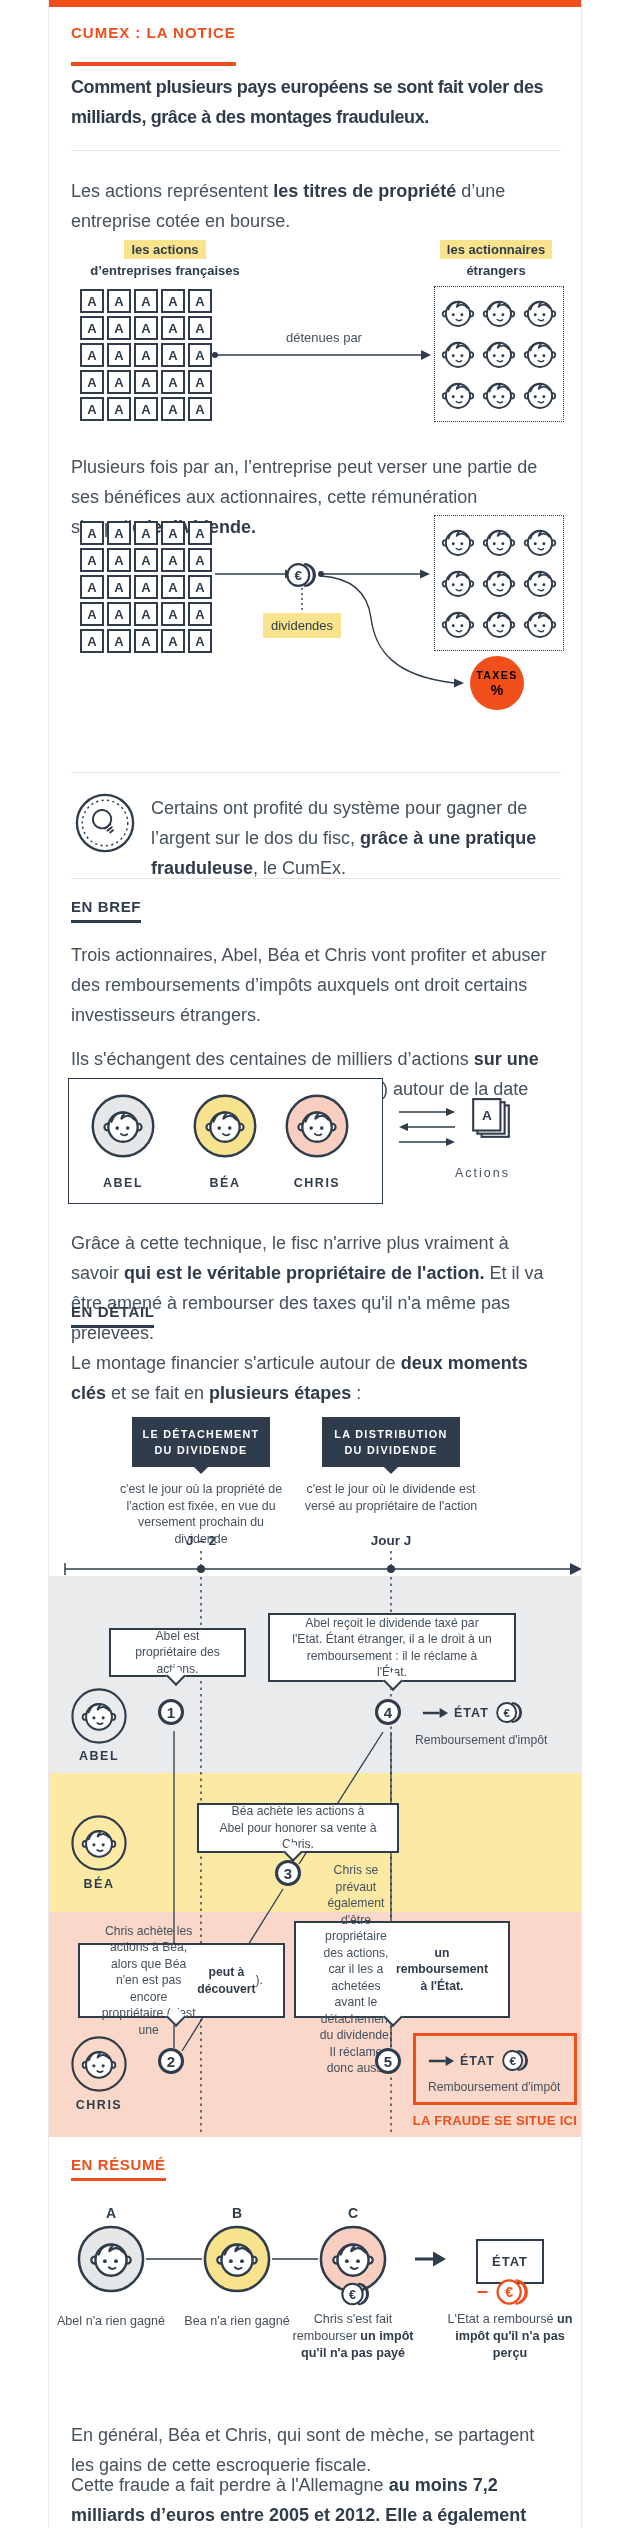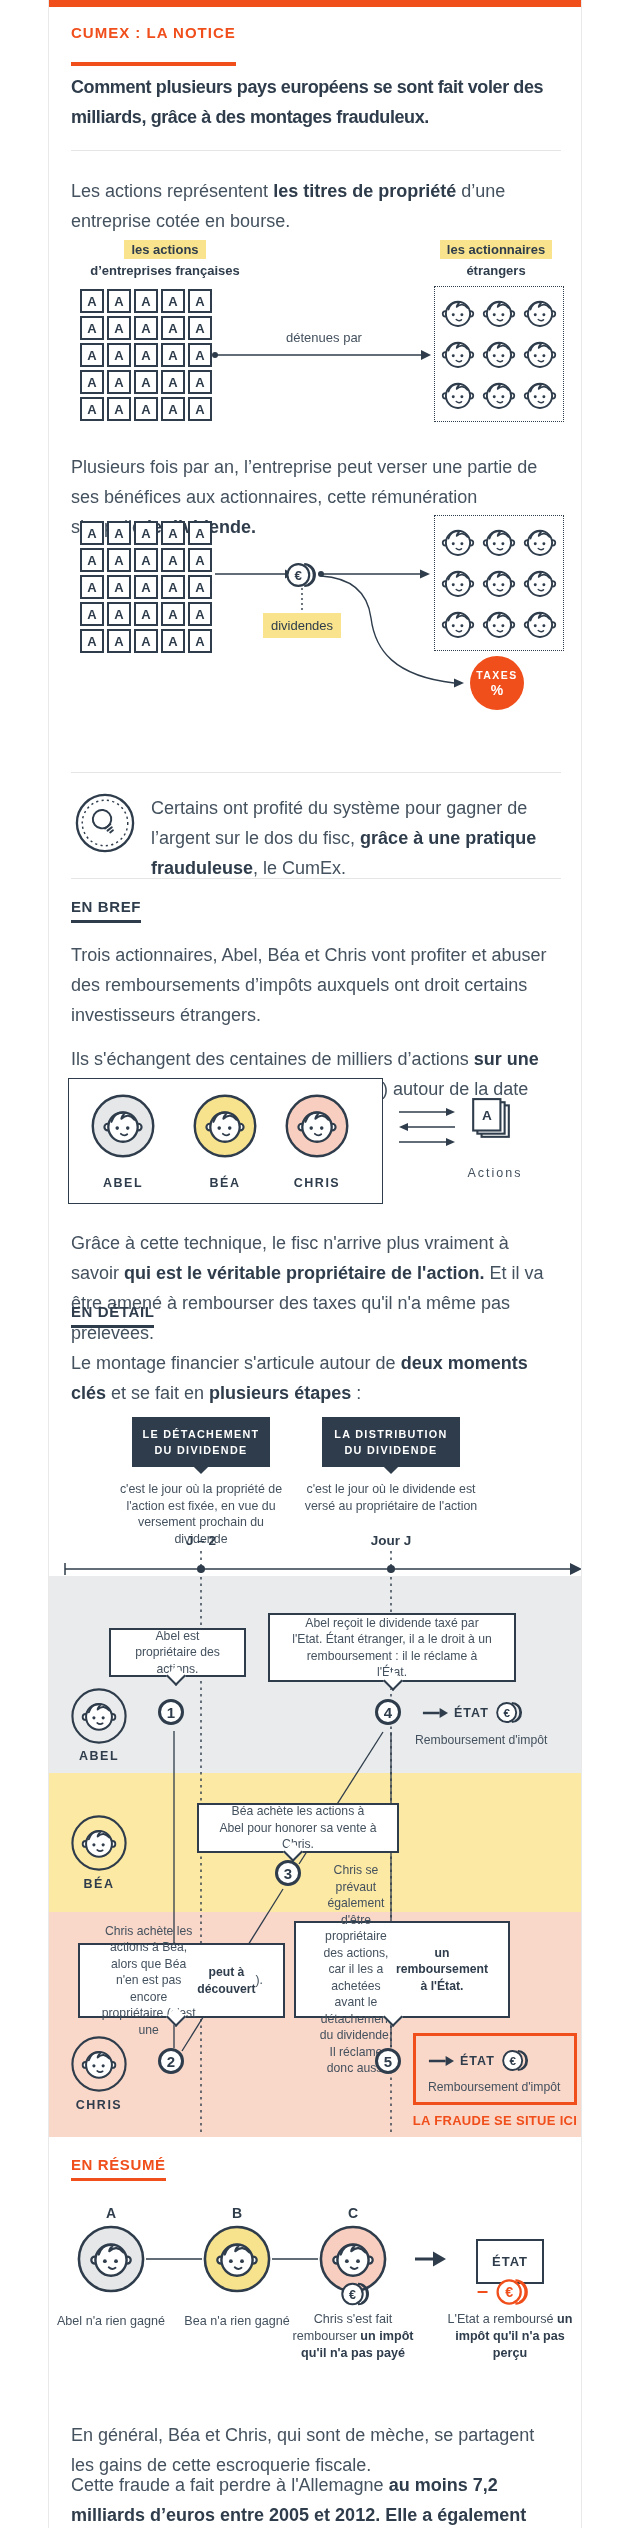--- a/index.html
+++ b/index.html
@@ -30,31 +30,31 @@
   .lblblock .sub{font-weight:600;margin-top:4px;}
   .agrid{position:absolute;display:grid;grid-template-columns:repeat(5,24px);gap:3px;}
   .tile{width:24px;height:24px;border:2px solid var(--ink);background:#fff;display:flex;align-items:center;
         justify-content:center;font-weight:700;font-size:13px;color:var(--ink);}
   .facesbox{position:absolute;width:130px;height:136px;border:1.5px dotted var(--ink);
             display:grid;grid-template-columns:repeat(3,38px);gap:3px;padding:4px;justify-content:center;align-content:center;}
   .facesm{width:38px;height:38px;color:var(--ink);}
   .arrowlbl{position:absolute;text-align:center;font-size:13px;color:var(--text);}
   .yellowtag{position:absolute;background:var(--hl);font-weight:400;font-size:13px;color:var(--ink);
              display:flex;align-items:center;justify-content:center;}
-  .taxes{position:absolute;width:54px;height:54px;border-radius:50%;background:var(--accent);color:#ffffff;
+  .taxes{position:absolute;width:54px;height:54px;border-radius:50%;background:var(--accent);color:#000000;
          display:flex;flex-direction:column;align-items:center;justify-content:center;}
   .taxes .t1{font-size:10.5px;font-weight:700;letter-spacing:1.5px;}
   .taxes .t2{font-size:14px;font-weight:700;margin-top:1px;}
   .capright{position:absolute;right:17px;width:220px;text-align:right;font-size:12.8px;line-height:18px;color:var(--text);}
   .bulbic{color:var(--ink);}
   .actorsbox{position:absolute;left:19px;top:0;width:315px;height:126px;border:1.5px solid var(--ink);background:#fff;}
   .actorname{position:absolute;font-weight:700;font-size:12.5px;letter-spacing:1.5px;color:var(--ink);text-align:center;width:90px;}
   .avatar{color:var(--ink);}
   .avatar.gray{--disc:var(--disc-gray);} .avatar.yellow{--disc:var(--disc-yellow);} .avatar.pink{--disc:var(--disc-pink);}
-  .actionslbl{position:absolute;font-size:12.5px;letter-spacing:2px;color:var(--text);text-align:center;width:80px;}
+  .actionslbl{position:absolute;font-size:12.5px;letter-spacing:2px;color:var(--text);width:80px;}
   .momentbox{position:absolute;width:138px;height:50px;background:var(--ink);color:#fff;display:flex;
              flex-direction:column;align-items:center;justify-content:center;font-weight:700;font-size:10.8px;
              letter-spacing:1.3px;line-height:16px;}
   .momentbox::after{content:'';position:absolute;bottom:-5px;left:50%;margin-left:-5px;width:10px;height:10px;
                     background:var(--ink);transform:rotate(45deg);}
   .momentdesc{position:absolute;width:178px;text-align:center;font-size:12.4px;line-height:16.5px;color:var(--text);}
   .tick{position:absolute;width:80px;text-align:center;font-weight:700;font-size:13.5px;color:var(--ink);}
   .band{position:absolute;left:0;width:534px;}
   .bandname{position:absolute;font-weight:700;font-size:12.5px;letter-spacing:1.5px;color:var(--ink);width:100px;text-align:center;}
   .callout{position:absolute;background:#fff;border:2px solid var(--ink);display:flex;align-items:center;

